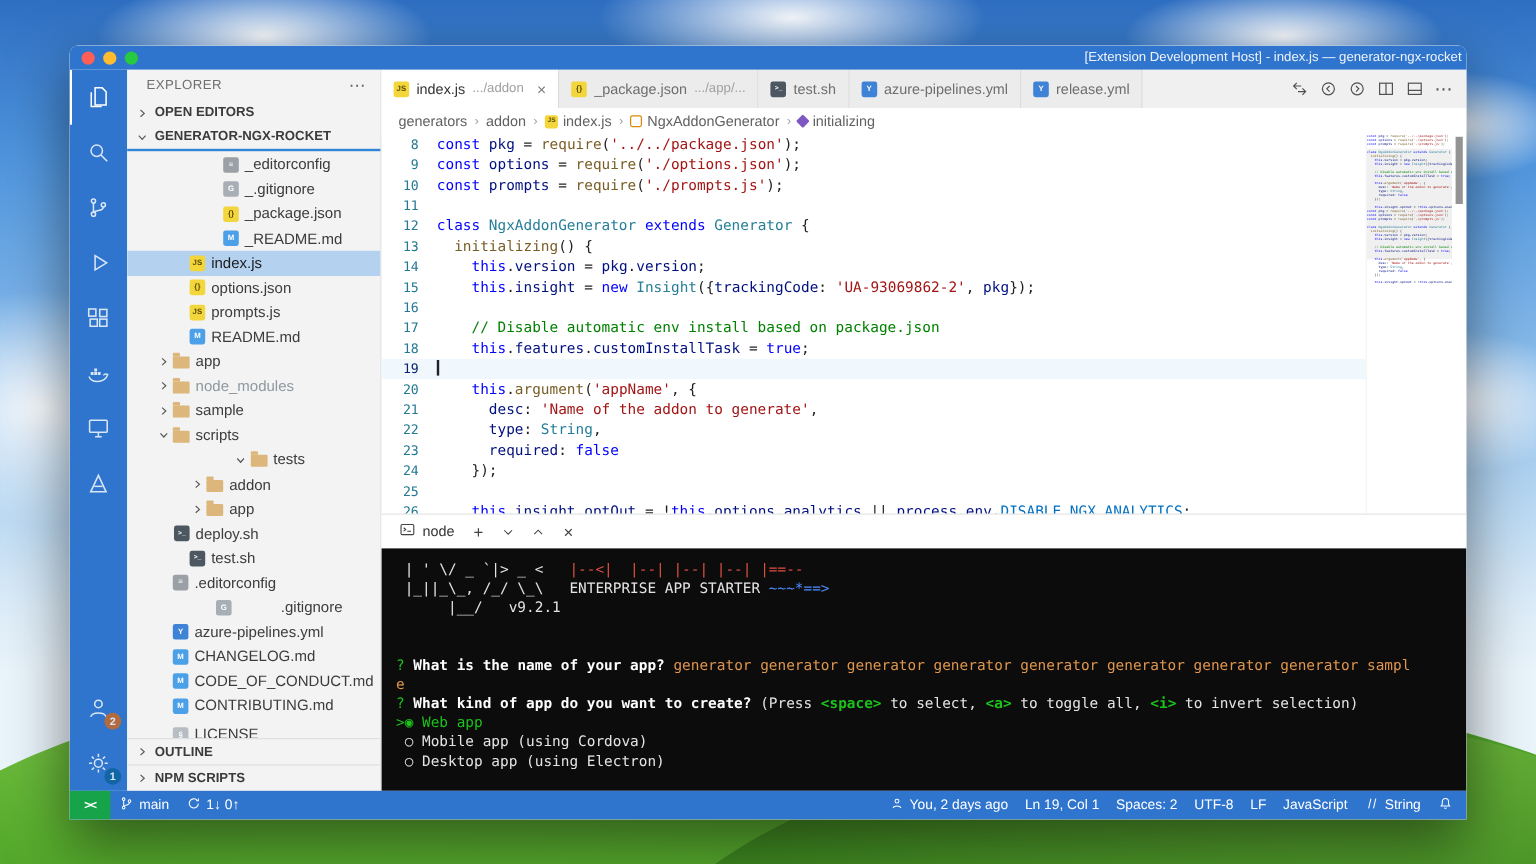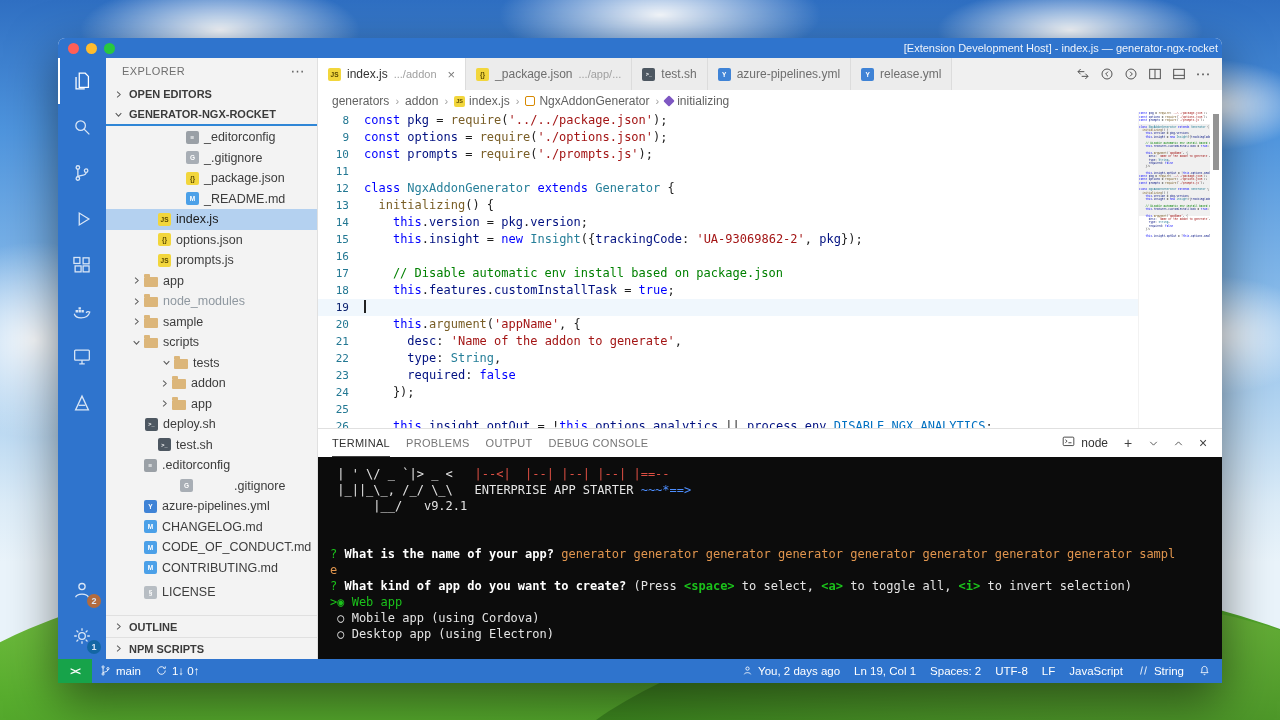--- a/index.html
+++ b/index.html
@@ -287,20 +287,25 @@
           <div class="trow" style="padding-left: 36px;">
             <span class="chev"></span>
             <span class="fic ic-json">{}</span>
             <span class="tlabel">options.json</span>
           </div>
           <div class="trow" style="padding-left: 36px;">
             <span class="chev"></span>
             <span class="fic ic-js">JS</span>
             <span class="tlabel">prompts.js</span>
           </div>
+          <div class="trow" style="padding-left: 36px;">
+            <span class="chev"></span>
+            <span class="fic ic-md">M</span>
+            <span class="tlabel">README.md</span>
+          </div>
           <div class="trow" style="padding-left: 22px;">
             <span class="chev">
               <svg width="9" height="9" viewBox="0 0 16 16" fill="none" stroke="#5a5a5a" stroke-width="1.8">
                 <path d="M5.5 3l5.5 5-5.5 5"></path>
               </svg>
             </span>
             <span class="fic ic-folder"></span>
             <span class="tlabel">app</span>
           </div>
           <div class="trow dim" style="padding-left: 22px;">
@@ -323,21 +328,21 @@
           </div>
           <div class="trow" style="padding-left: 22px;">
             <span class="chev">
               <svg width="9" height="9" viewBox="0 0 16 16" fill="none" stroke="#5a5a5a" stroke-width="1.8">
                 <path d="M3 5.5l5 5.5 5-5.5"></path>
               </svg>
             </span>
             <span class="fic ic-folder"></span>
             <span class="tlabel">scripts</span>
           </div>
-          <div class="trow" style="padding-left: 52px;">
+          <div class="trow" style="padding-left: 24px; justify-content: center;">
             <span class="chev">
               <svg width="9" height="9" viewBox="0 0 16 16" fill="none" stroke="#5a5a5a" stroke-width="1.8">
                 <path d="M3 5.5l5 5.5 5-5.5"></path>
               </svg>
             </span>
             <span class="fic ic-folder"></span>
             <span class="tlabel">tests</span>
           </div>
           <div class="trow" style="padding-left: 50px;">
             <span class="chev">
@@ -574,26 +579,20 @@
               <div class="mml"><span class="c-pun">    </span><span class="c-kw">this</span><span class="c-pun">.</span><span class="c-var">insight</span><span class="c-pun">.</span><span class="c-var">optOut</span><span class="c-pun"> = !</span><span class="c-kw">this</span><span class="c-pun">.</span><span class="c-var">options</span><span class="c-pun">.</span><span class="c-var">analytics</span></div>
             </div>
         </div>
         <div class="vscroll">
           <div class="vthumb"></div>
         </div>
       </div>
 
       <div class="panel">
         <div class="panelhead">
-          <div class="ptabs">
-              <span class="ptab active">TERMINAL</span>
-              <span class="ptab">PROBLEMS</span>
-              <span class="ptab">OUTPUT</span>
-              <span class="ptab">DEBUG CONSOLE</span>
-            </div>
           <div class="pactions">
             <span class="shell">
               <span><svg width="15" height="15" viewBox="0 0 24 24" fill="none" stroke="#424242" stroke-width="1.5">
                     <rect x="3.5" y="5" width="17" height="13.5" rx="1.5"></rect>
                     <path d="M7 9.2l2.8 2.3L7 13.8M11.8 14h5"></path>
                   </svg></span>
               <span>node</span>
             </span>
             <span class="pa">+</span>
             <span class="pa">

